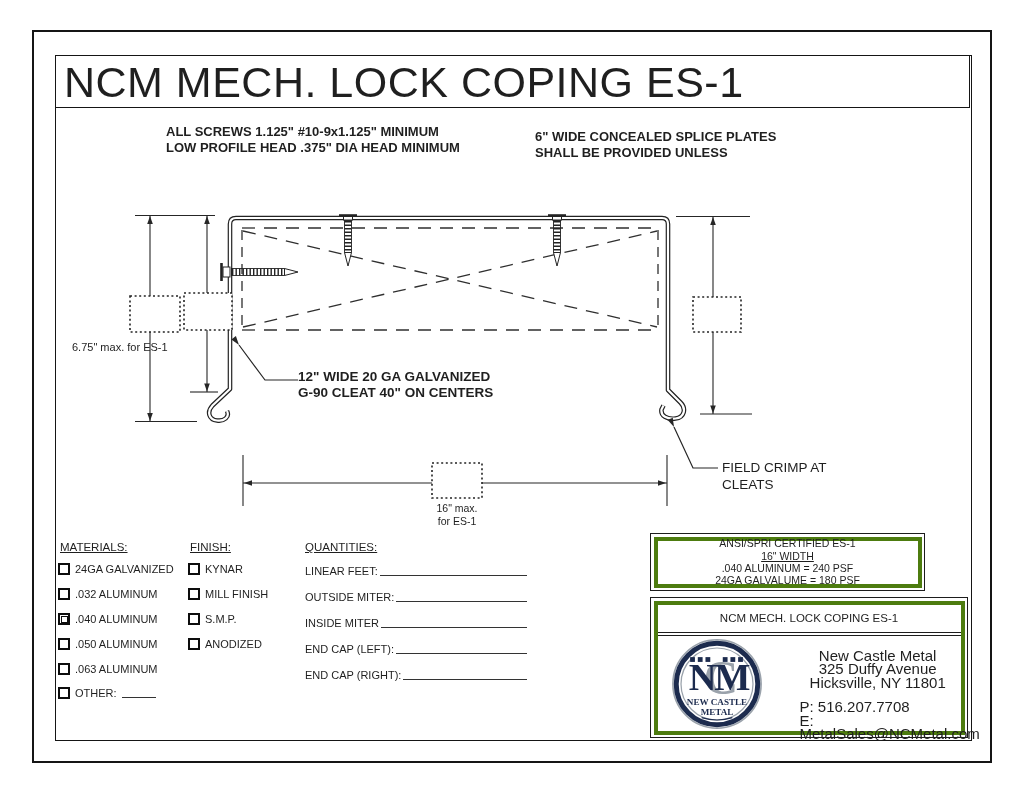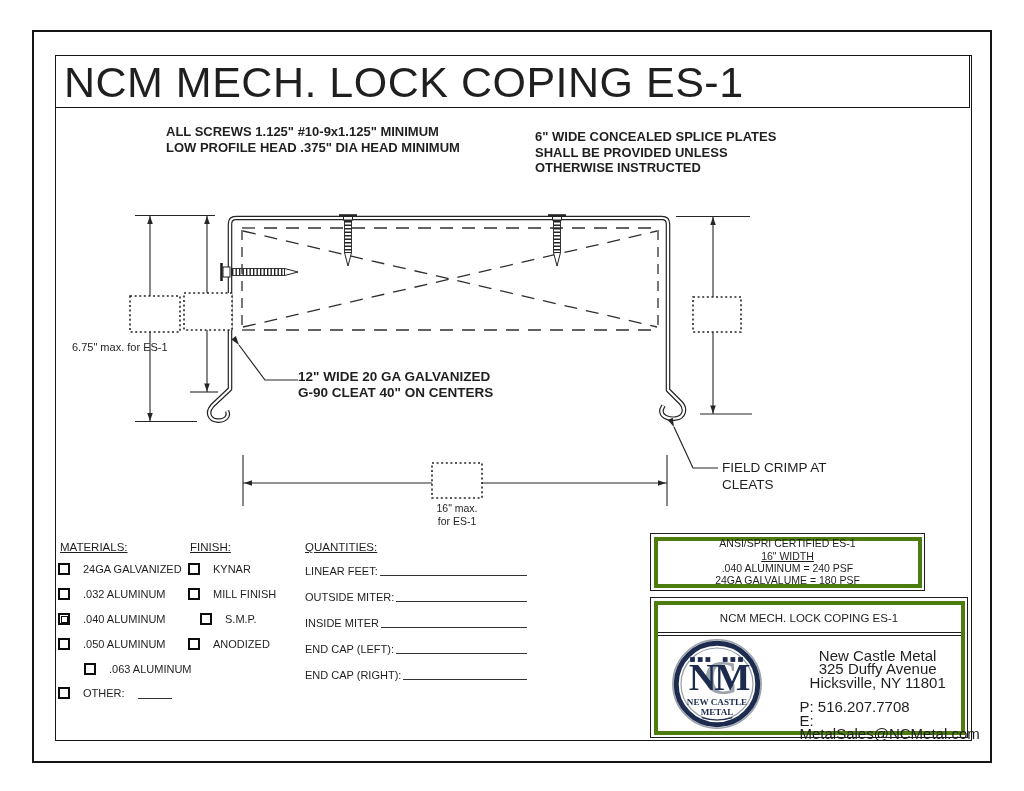--- a/index.html
+++ b/index.html
@@ -9,21 +9,21 @@
   #outer-border{left:32px;top:30px;width:956px;height:729px;border:2px solid #151515;}
   #inner-frame{left:55px;top:55px;width:915px;height:684px;border:1.5px solid #151515;}
   #title-box{left:55px;top:55px;width:915px;height:53px;border:1.5px solid #151515;box-sizing:border-box;}
   #big-title{position:absolute;left:8px;top:2px;font-size:43px;font-weight:500;letter-spacing:.5px;white-space:nowrap;}
   .note{font-size:13px;font-weight:bold;line-height:15.5px;white-space:nowrap;}
   .dwg-label{font-size:11px;white-space:nowrap;}
   .cleat-note{font-size:13.5px;font-weight:bold;line-height:16px;white-space:nowrap;}
   .crimp-note{font-size:13.5px;line-height:17px;white-space:nowrap;}
   .bdim{font-size:10.5px;line-height:12.5px;text-align:center;width:104px;}
   .col-heading{font-size:11.5px;text-decoration:underline;white-space:nowrap;}
-  .chk-row{display:flex;align-items:center;gap:13px;white-space:nowrap;}
+  .chk-row{display:flex;align-items:flex-start;gap:5px;white-space:nowrap;}
   .chk{width:8px;height:8px;border:2.8px solid #0d0d0d;background:#fff;display:flex;align-items:center;justify-content:center;flex:none;}
   .chk .mark{width:5px;height:5px;border:1.3px solid #0d0d0d;}
   .chk-label{font-size:11px;}
   .short-line{display:inline-block;width:34px;border-bottom:1.2px solid #333;height:10px;}
   .q-row{display:flex;align-items:flex-end;width:222px;height:13px;white-space:nowrap;}
   .q-label{font-size:11px;}
   .q-line{flex:1;border-bottom:1.3px solid #333;margin-bottom:1px;margin-left:2px;height:1px;}
   #color-row{display:flex;align-items:flex-end;gap:4px;}
   #color-label{font-size:10.5px;font-weight:bold;letter-spacing:.3px;}
   #color-value{font-size:17.5px;border-bottom:1.5px solid #222;min-width:146px;line-height:19px;padding:0 2px;}
@@ -54,21 +54,20 @@
     <div id="big-title">NCM MECH. LOCK COPING ES-1</div>
   </div>
 
   <div class="abs note" style="left:166px;top:124px;">
     <div>ALL SCREWS 1.125" #10-9x1.125" MINIMUM</div>
     <div>LOW PROFILE HEAD .375" DIA HEAD MINIMUM</div>
   </div>
   <div class="abs note" style="left:535px;top:129px;">
     <div>6" WIDE CONCEALED SPLICE PLATES</div>
     <div>SHALL BE PROVIDED UNLESS</div>
-    <div>OTHERWISE INSTRUCTED</div>
   </div>
 
   <svg class="abs" style="left:60px;top:190px;" width="900" height="350" viewBox="0 0 900 350">
 
     <g stroke="#2f2f2f" stroke-width="1.3" fill="none" stroke-dasharray="13,9">
       <line x1="182" y1="38" x2="598" y2="38"></line>
       <line x1="182" y1="140" x2="598" y2="140"></line>
       <line x1="183" y1="41" x2="597" y2="137"></line>
       <line x1="183" y1="137" x2="597" y2="41"></line>
       <line x1="182" y1="40" x2="182" y2="138" stroke-dasharray="10,7"></line>
@@ -172,40 +171,40 @@
   <div class="abs chk-row" style="left:58px;top:613px;">
     <span class="chk">
         <span class="mark"></span>
       </span>
     <span class="chk-label">.040 ALUMINUM</span>
   </div>
   <div class="abs chk-row" style="left:58px;top:638px;">
     <span class="chk"></span>
     <span class="chk-label">.050 ALUMINUM</span>
   </div>
-  <div class="abs chk-row" style="left:58px;top:663px;margin-left:26px;">
+  <div class="abs chk-row" style="left:58px;top:663px;">
     <span class="chk"></span>
     <span class="chk-label">.063 ALUMINUM</span>
   </div>
   <div class="abs chk-row" style="left:58px;top:687px;">
     <span class="chk"></span>
     <span class="chk-label">OTHER:</span>
     <span class="short-line"></span>
   </div>
 
   <div class="abs col-heading" style="left:190px;top:541px;">FINISH:</div>
   <div class="abs chk-row" style="left:188px;top:563px;">
     <span class="chk"></span>
     <span class="chk-label">KYNAR</span>
   </div>
   <div class="abs chk-row" style="left:188px;top:588px;">
     <span class="chk"></span>
     <span class="chk-label">MILL FINISH</span>
   </div>
-  <div class="abs chk-row" style="left:200px;top:613px;">
+  <div class="abs chk-row" style="left:188px;top:613px;">
     <span class="chk"></span>
     <span class="chk-label">S.M.P.</span>
   </div>
   <div class="abs chk-row" style="left:188px;top:638px;">
     <span class="chk"></span>
     <span class="chk-label">ANODIZED</span>
   </div>
 
   <div class="abs col-heading" style="left:305px;top:541px;">QUANTITIES:</div>
   <div class="abs q-row" style="left:305px;top:564px;">

